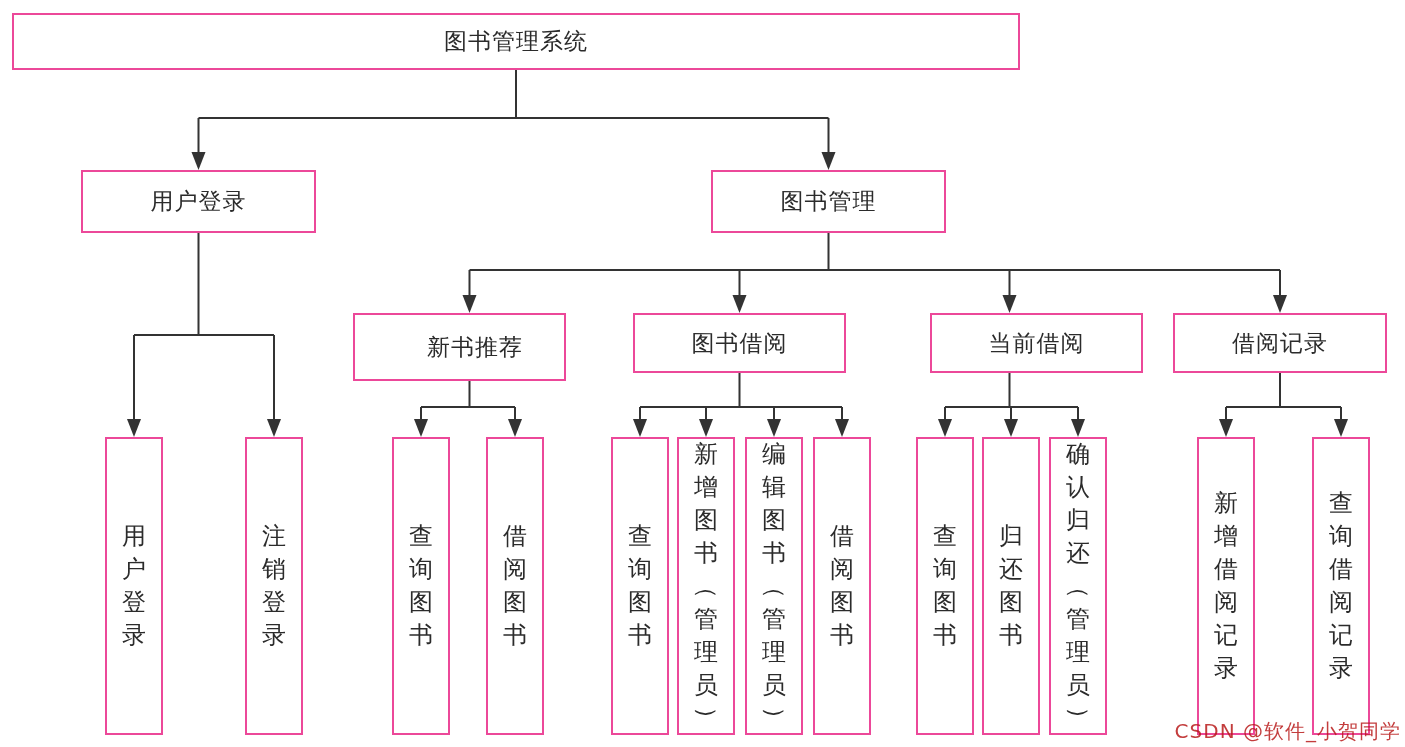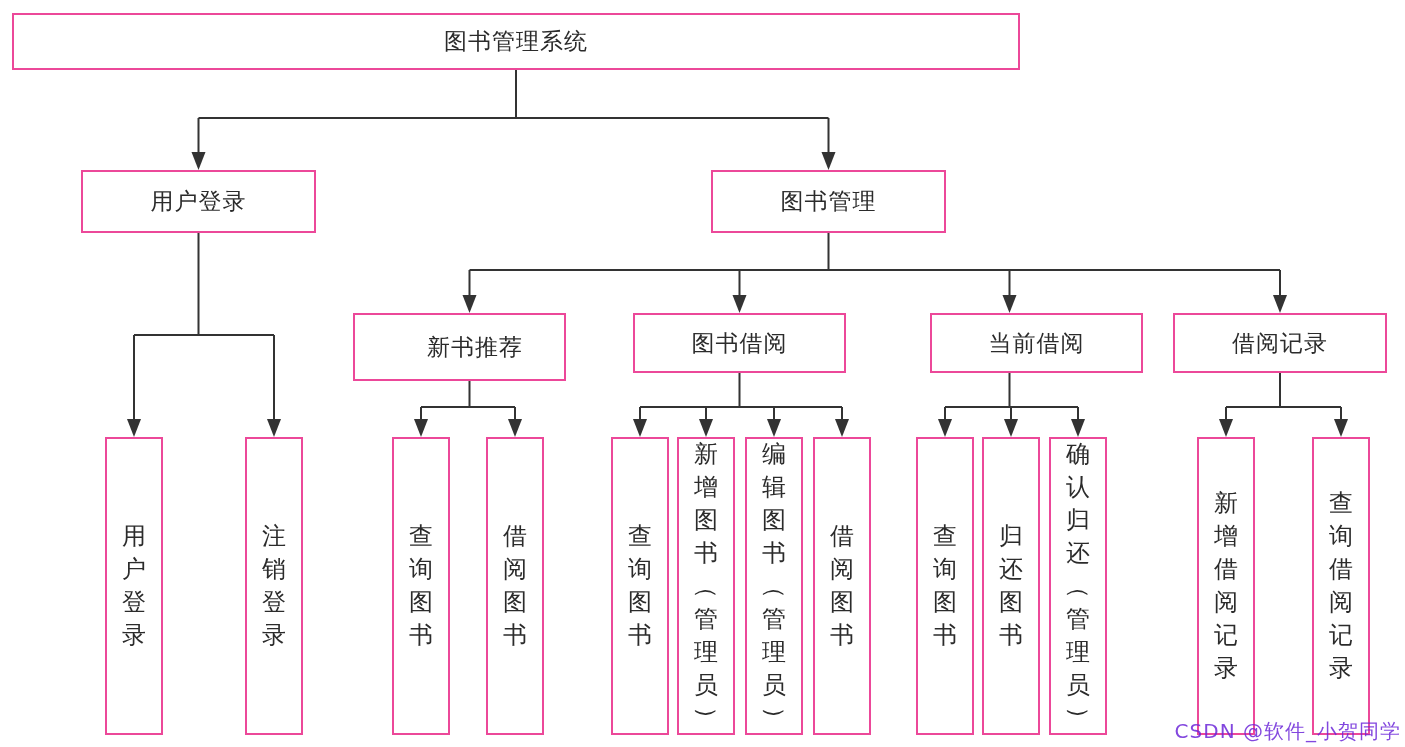--- a/index.html
+++ b/index.html
@@ -162,14 +162,14 @@
     </div>
   <div class="node v" style="left:1312px;top:437px;width:58px;height:298px;">
       <span class="vch">查</span>
       <span class="vch">询</span>
       <span class="vch">借</span>
       <span class="vch">阅</span>
       <span class="vch">记</span>
       <span class="vch">录</span>
     </div>
 
-  <div id="watermark" style="color: #6d28d9;">CSDN @软件_小贺同学</div>
+  <div id="watermark" style="color: #b91c1c;">CSDN @软件_小贺同学</div>
 </div>
 
 </body></html>

